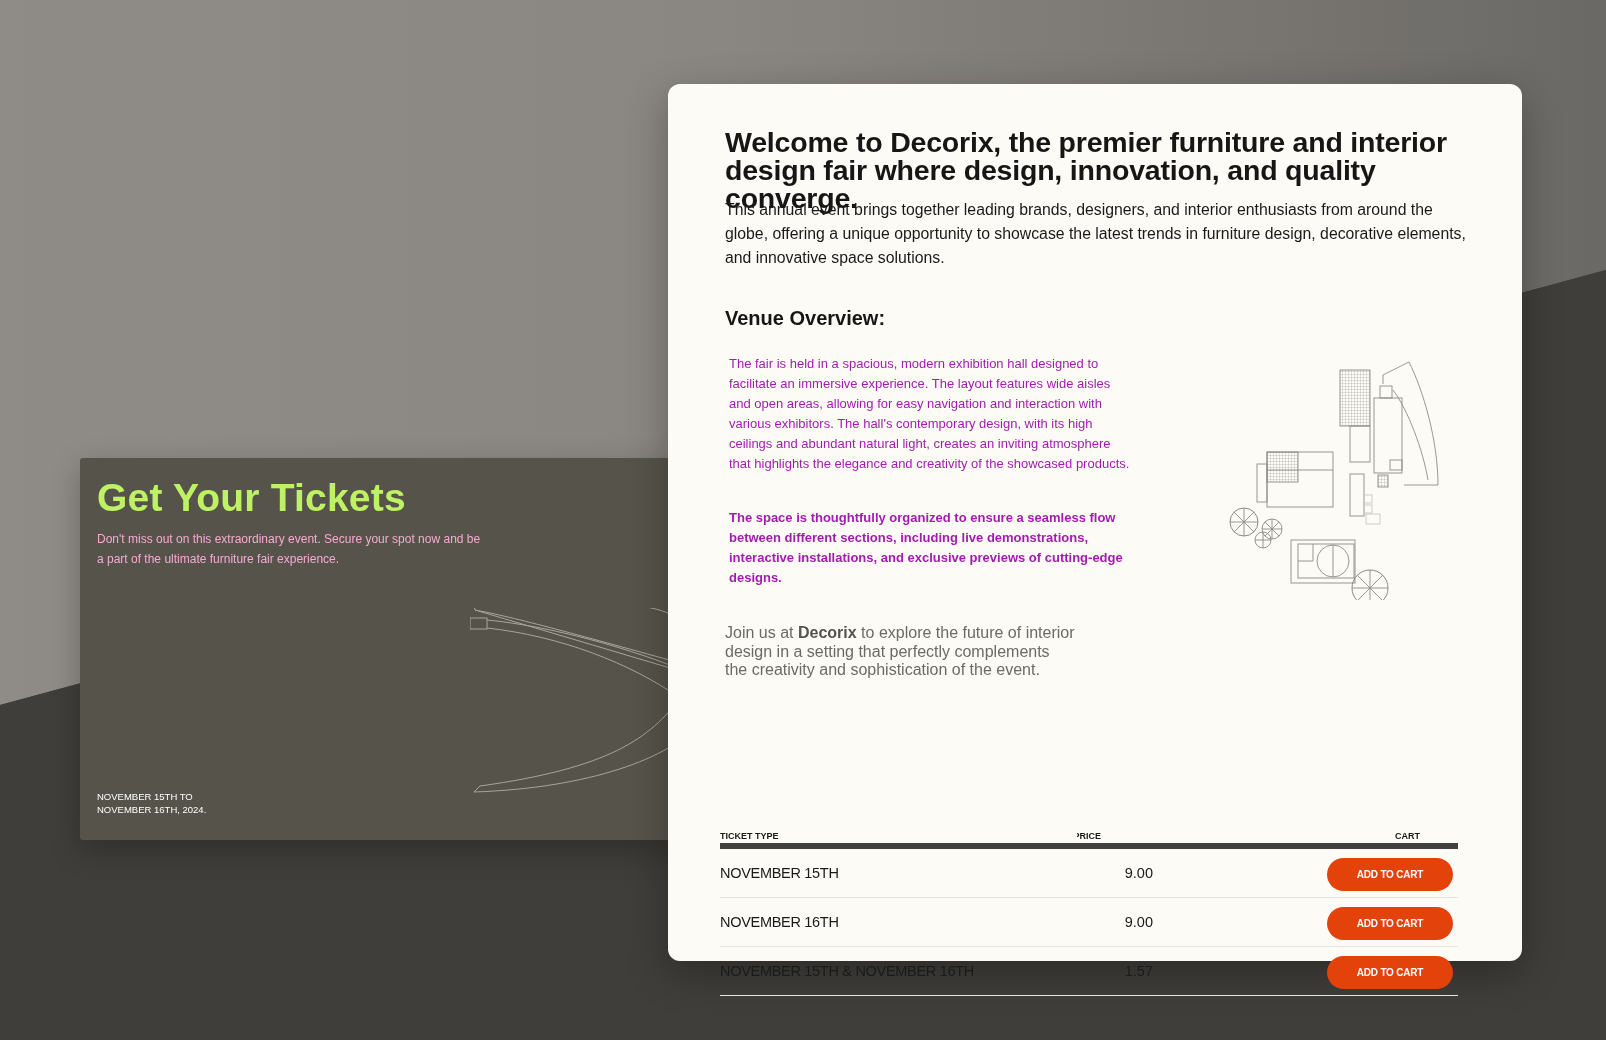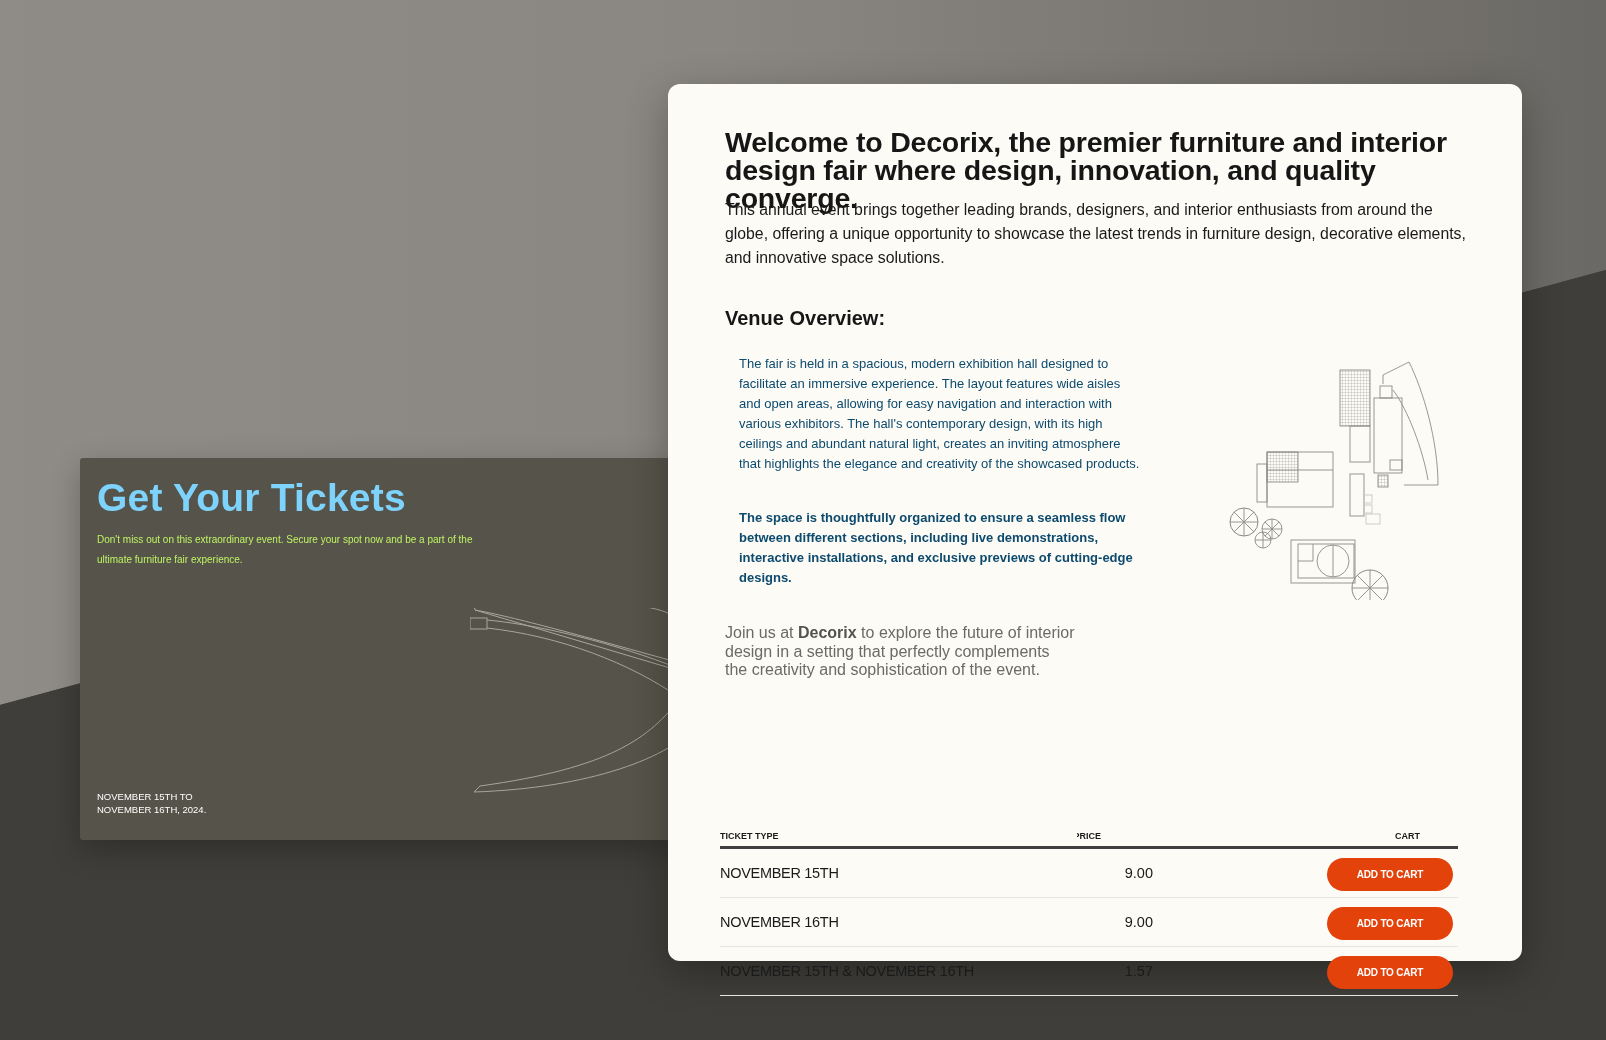--- a/index.html
+++ b/index.html
@@ -23,25 +23,25 @@
   
   .ticket-card {
     position: absolute; left: 80px; top: 458px; width: 600px; height: 382px;
     background: #56544a;
     border-radius: 3px 0 0 3px;
     overflow: hidden;
     box-shadow: 0 10px 30px rgba(0,0,0,0.25);
   }
   .ticket-title {
     position: absolute; left: 17px; top: 18px;
-    font-size: 39px; font-weight: bold; color: #7dd3fc; letter-spacing: 0.2px;
+    font-size: 39px; font-weight: bold; color: #bef264; letter-spacing: 0.2px;
   }
   .ticket-desc {
     position: absolute; left: 17px; top: 72px; width: 390px;
-    font-size: 10px; line-height: 19.5px; color: #bef264;
+    font-size: 12px; line-height: 19.5px; color: #f9a8d4;
   }
   .ticket-dates {
     position: absolute; left: 17px; top: 333px;
     font-size: 9.5px; line-height: 12.5px; color: #ffffff; text-transform: uppercase;
   }
   .chair-sketch { position: absolute; left: 390px; top: 150px; }
 
   
   .main-card {
     position: absolute; left: 668px; top: 84px; width: 854px; height: 877px;
@@ -56,39 +56,39 @@
   .headline b { font-weight: bold; }
   .intro {
     position: absolute; left: 57px; top: 114px; width: 750px;
     font-size: 15.8px; line-height: 24px; color: #1a1a1a;
   }
   .venue-title {
     position: absolute; left: 57px; top: 223px;
     font-size: 20px; color: #161616;
   }
   .venue-p1, .venue-p2 {
-    position: absolute; left: 71px; width: 405px;
-    font-size: 13px; line-height: 20px; color: #0c4a6e;
+    position: absolute; left: 61px; width: 405px;
+    font-size: 13px; line-height: 20px; color: #a21caf;
   }
   .venue-p1 { top: 270px; }
   .venue-p2 { top: 424px; font-weight: bold; }
   .floorplan { position: absolute; left: 560px; top: 266px; }
   .join-text {
     position: absolute; left: 57px; top: 540px; width: 350px;
     font-size: 16px; line-height: 18.5px; color: #6c6a64;
   }
   .join-text b { font-weight: bold; color: #55534d; }
 
   
   .ticket-table {
     position: absolute; left: 52px; top: 735px; width: 738px;
   }
   .th-row {
     position: relative; height: 30px;
-    border-bottom: 3px solid #404040;
+    border-bottom: 6px solid #404040;
   }
   .th {
     position: absolute; top: 12px;
     font-size: 9px; font-weight: bold; color: #1a1a1a; text-transform: uppercase;
   }
   .th-type { left: 0; }
   .th-price { left: 357px; width: 24px; overflow: hidden; direction: rtl; white-space: nowrap; }
   .th-cart { right: 38px; }
   .t-row {
     position: relative; height: 49px;

